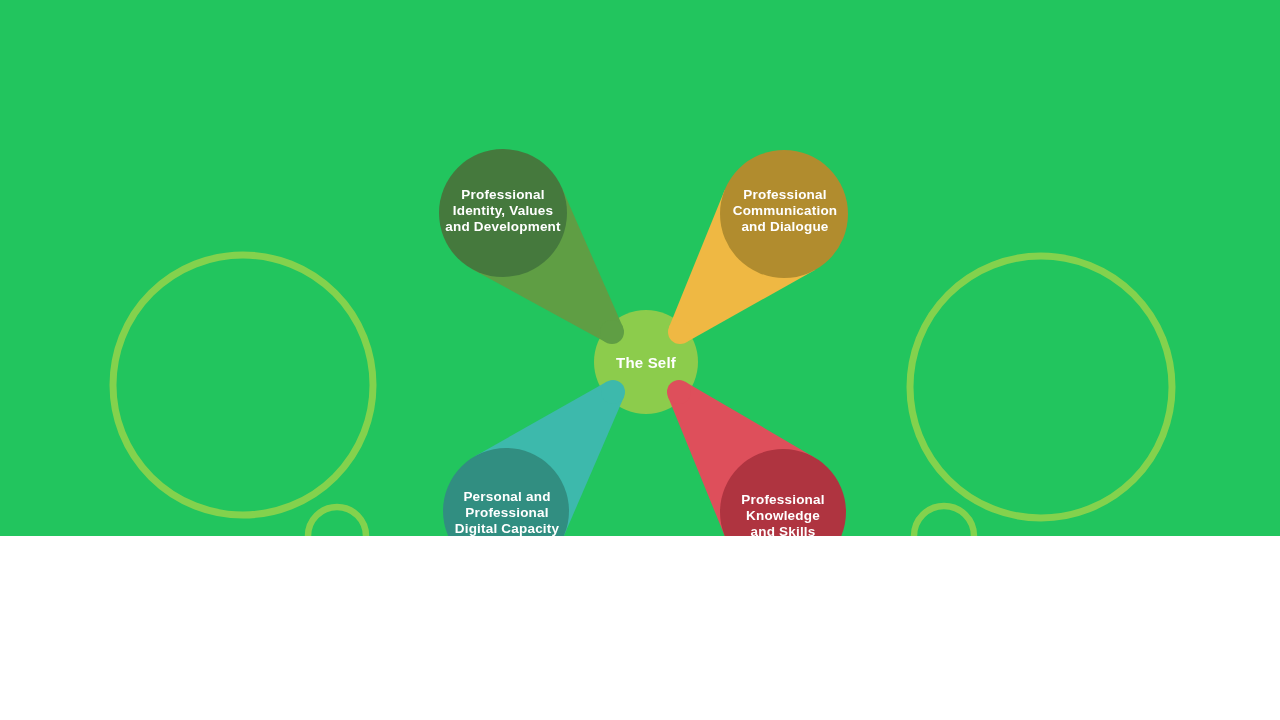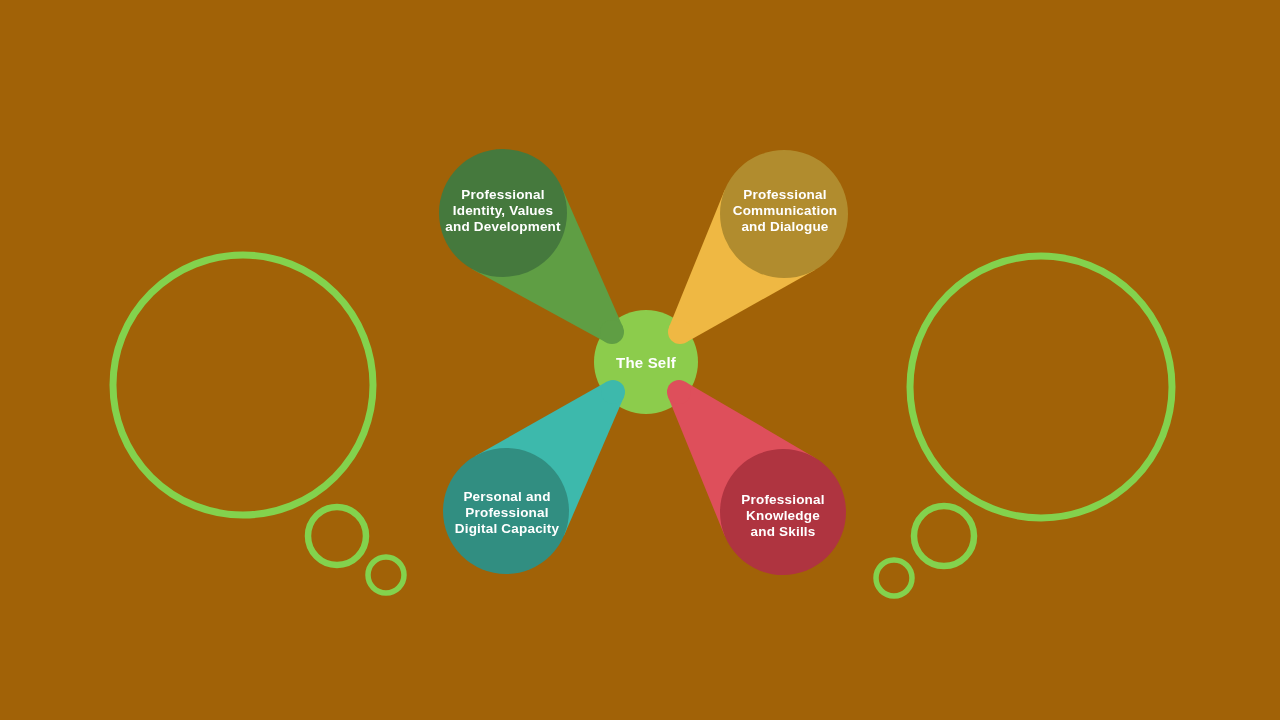--- a/index.html
+++ b/index.html
@@ -4,22 +4,22 @@
 <style>
   html, body {
     margin: 0;
     padding: 0;
     background: #ffffff;
     font-family: "Liberation Sans", sans-serif;
   }
   .stage {
     position: relative;
     width: 1280px;
-    height: 720px;
-    background: #a16207;
+    height: 536px;
+    background: #22c55e;
     overflow: hidden;
   }
   svg { display: block; }
   .petal-label, .center-label {
     font-family: "Liberation Sans", "DejaVu Sans", sans-serif;
     font-weight: bold;
     letter-spacing: 0.2px;
   }
 </style>
 </head>

